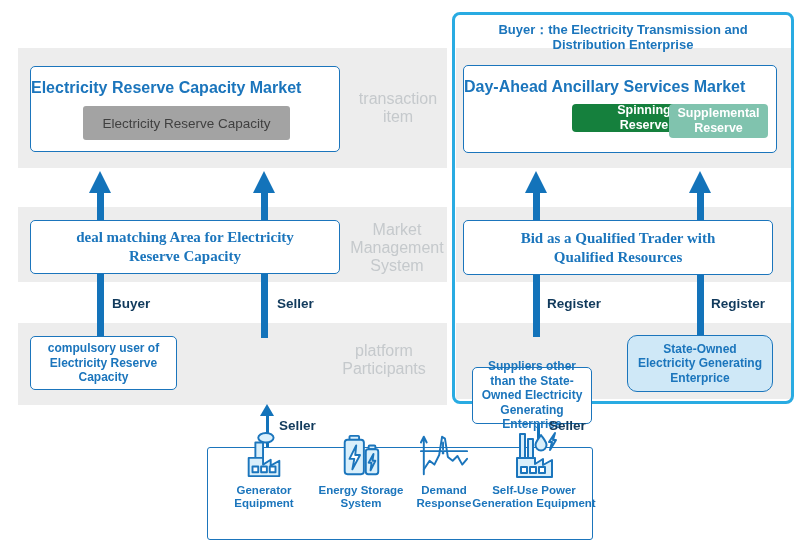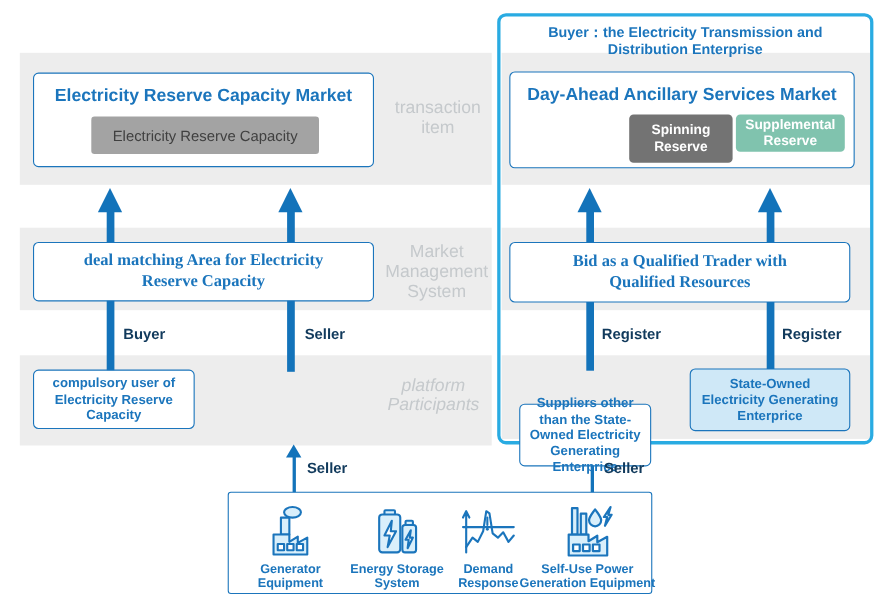--- a/index.html
+++ b/index.html
@@ -18,21 +18,21 @@
     position:relative;width:801px;height:553px;background:#fff;overflow:hidden;
     font-family:"Liberation Sans","DejaVu Sans",sans-serif;
   }
   .band{position:absolute;background:var(--band-gray);z-index:0;}
   .box{
     position:absolute;box-sizing:border-box;background:#fff;
     border:1.5px solid var(--accent-blue);border-radius:5px;
     color:var(--accent-blue);z-index:4;
   }
   .flexbox{display:flex;align-items:center;justify-content:center;text-align:center;}
-  .title{color:var(--accent-blue);font-weight:bold;font-size:16px;text-align:center;margin-top:12px;}
+  .title{color:var(--accent-blue);font-weight:bold;font-size:16px;text-align:left;margin-top:12px;}
   .graychip{
     position:absolute;background:var(--chip-gray);color:#404040;border-radius:3px;
     font-size:13.5px;display:flex;align-items:center;justify-content:center;z-index:5;
   }
   .chip{
     position:absolute;color:#fff;border-radius:4px;font-size:12.5px;line-height:1.18;
     display:flex;align-items:center;justify-content:center;text-align:center;z-index:5;font-weight:bold;
   }
   .rowlabel{
     position:absolute;color:var(--row-label-gray);font-size:16px;line-height:18px;
@@ -53,21 +53,21 @@
   }
   .container{
     position:absolute;left:452px;top:12px;width:342px;height:392px;box-sizing:border-box;
     border:3px solid var(--container-blue);border-radius:8px;background:transparent;z-index:1;
   }
   .container-header{
     position:absolute;left:470px;top:22px;width:306px;text-align:center;
     color:var(--accent-blue);font-weight:bold;font-size:13px;line-height:15px;z-index:2;
   }
   .resource{
-    position:absolute;top:458px;display:flex;flex-direction:column;align-items:center;z-index:5;
+    position:absolute;top:430px;display:flex;flex-direction:column;align-items:center;z-index:5;
   }
   .resource .rlabel{
     margin-top:4px;color:var(--accent-blue);font-size:11.5px;line-height:13px;
     text-align:center;font-weight:bold;
   }
   .resource svg{stroke:var(--accent-blue);fill:var(--icon-fill);stroke-width:2;stroke-linejoin:round;stroke-linecap:round;}
 </style>
 </head>
 <body>
 
@@ -78,44 +78,44 @@
   <div class="band" style="left:18px;top:323px;width:429px;height:82px;"></div>
   <div class="band" style="left:456px;top:48px;width:335px;height:120px;"></div>
   <div class="band" style="left:456px;top:207px;width:335px;height:75px;"></div>
   <div class="band" style="left:456px;top:323px;width:335px;height:76px;"></div>
 
   <div class="container"></div>
   <div class="container-header">Buyer：the Electricity Transmission and Distribution Enterprise</div>
 
   <div class="rowlabel" style="left:343px;top:90px;width:110px;">transaction item</div>
   <div class="rowlabel" style="left:341px;top:221px;width:112px;">Market Management System</div>
-  <div class="rowlabel" style="left:334px;top:342px;width:120px;font-style:italic;">platform Participants</div>
+  <div class="rowlabel" style="left:324px;top:342px;width:120px;">platform Participants</div>
 
   <div class="box" style="left:30px;top:66px;width:310px;height:86px;">
     <div class="title">Electricity Reserve Capacity Market</div>
     <div class="graychip" style="left:52px;top:39px;width:207px;height:34px;">Electricity Reserve Capacity</div>
   </div>
 
   <div class="box" style="left:463px;top:65px;width:314px;height:88px;">
     <div class="title">Day-Ahead Ancillary Services Market</div>
-    <div class="chip" style="left: 108px; top: 38px; width: 94px; height: 44px; background: #737373;">Spinning Reserve</div>
+    <div class="chip" style="left: 108px; top: 38px; width: 94px; height: 28px; background: #15803d; padding-left: 25px;">Spinning Reserve</div>
     <div class="chip" style="left: 205px; top: 38px; width: 99px; height: 34px; background: rgb(128, 195, 174);">Supplemental Reserve</div>
   </div>
 
   <div class="box flexbox midtext" style="left:30px;top:220px;width:310px;height:54px;padding:0 18px;">deal matching Area for Electricity Reserve Capacity</div>
   <div class="box flexbox midtext" style="left:463px;top:220px;width:310px;height:55px;padding:0 30px;">Bid as a Qualified Trader with Qualified Resources</div>
 
   <div class="flowlabel" style="left:112px;top:296px;">Buyer</div>
   <div class="flowlabel" style="left:277px;top:296px;">Seller</div>
   <div class="flowlabel" style="left:547px;top:296px;">Register</div>
   <div class="flowlabel" style="left:711px;top:296px;">Register</div>
 
   <div class="box flexbox parttext" style="left:30px;top:336px;width:147px;height:54px;padding:0 8px;">compulsory user of Electricity Reserve Capacity</div>
   <div class="box flexbox parttext" style="left:472px;top:335px;width:120px;height:57px;padding:0 5px;margin-top:32px;">Suppliers other than the State-Owned Electricity Generating Enterprice</div>
-  <div class="box flexbox parttext" style="left:627px;top:335px;width:146px;height:57px;padding:0 8px;background:var(--highlight-fill);">State-Owned Electricity Generating Enterprice</div>
+  <div class="box flexbox parttext" style="left:627px;top:335px;width:146px;height:57px;padding:0 8px;background:var(--highlight-fill);border-radius:10px;">State-Owned Electricity Generating Enterprice</div>
 
   <div class="flowlabel" style="left:279px;top:418px;">Seller</div>
   <div class="flowlabel" style="left:549px;top:418px;">Seller</div>
 
   <div class="head" style="left:89px;top:171px;"></div>
   <div class="shaft" style="left:96.5px;top:190px;width:7px;height:31px;"></div>
   <div class="head" style="left:253px;top:171px;"></div>
   <div class="shaft" style="left:260.5px;top:190px;width:7px;height:31px;"></div>
   <div class="head" style="left:525px;top:171px;"></div>
   <div class="shaft" style="left:532.5px;top:190px;width:7px;height:31px;"></div>

